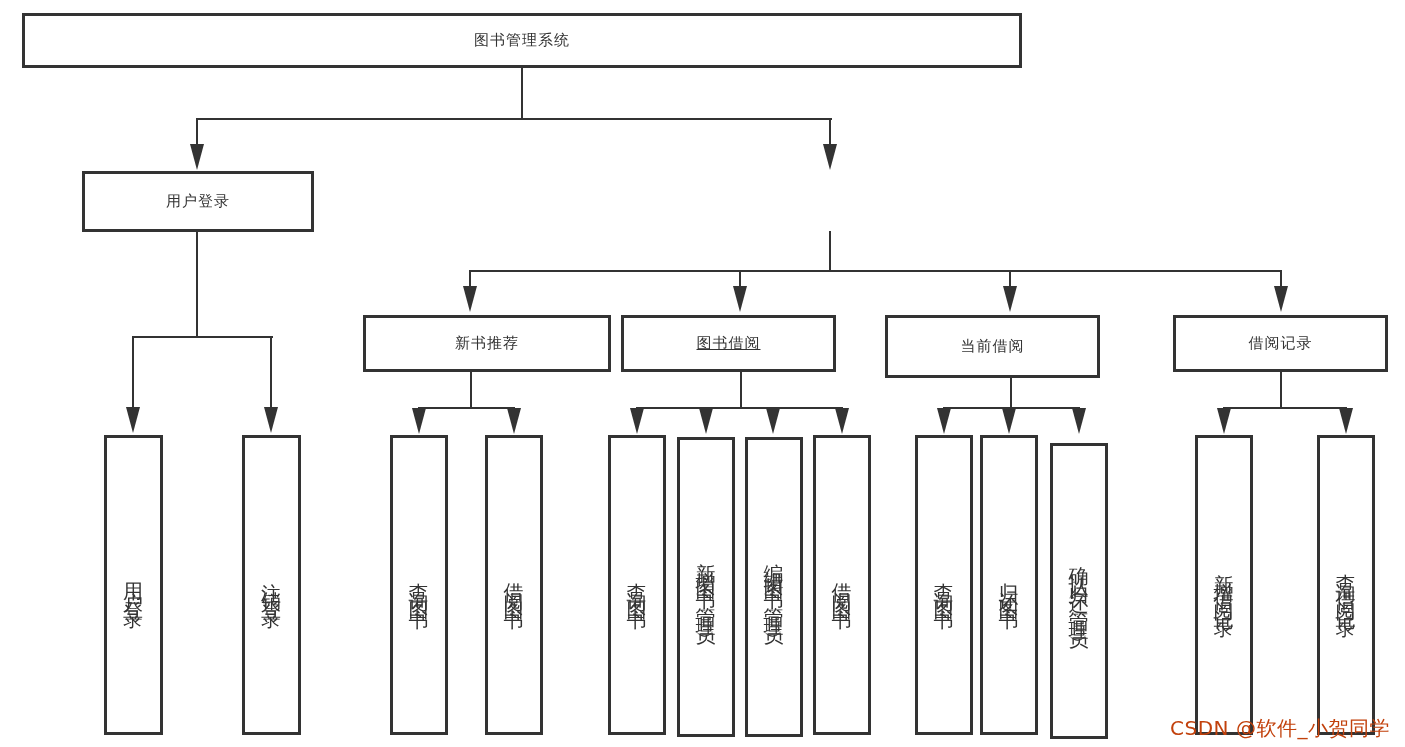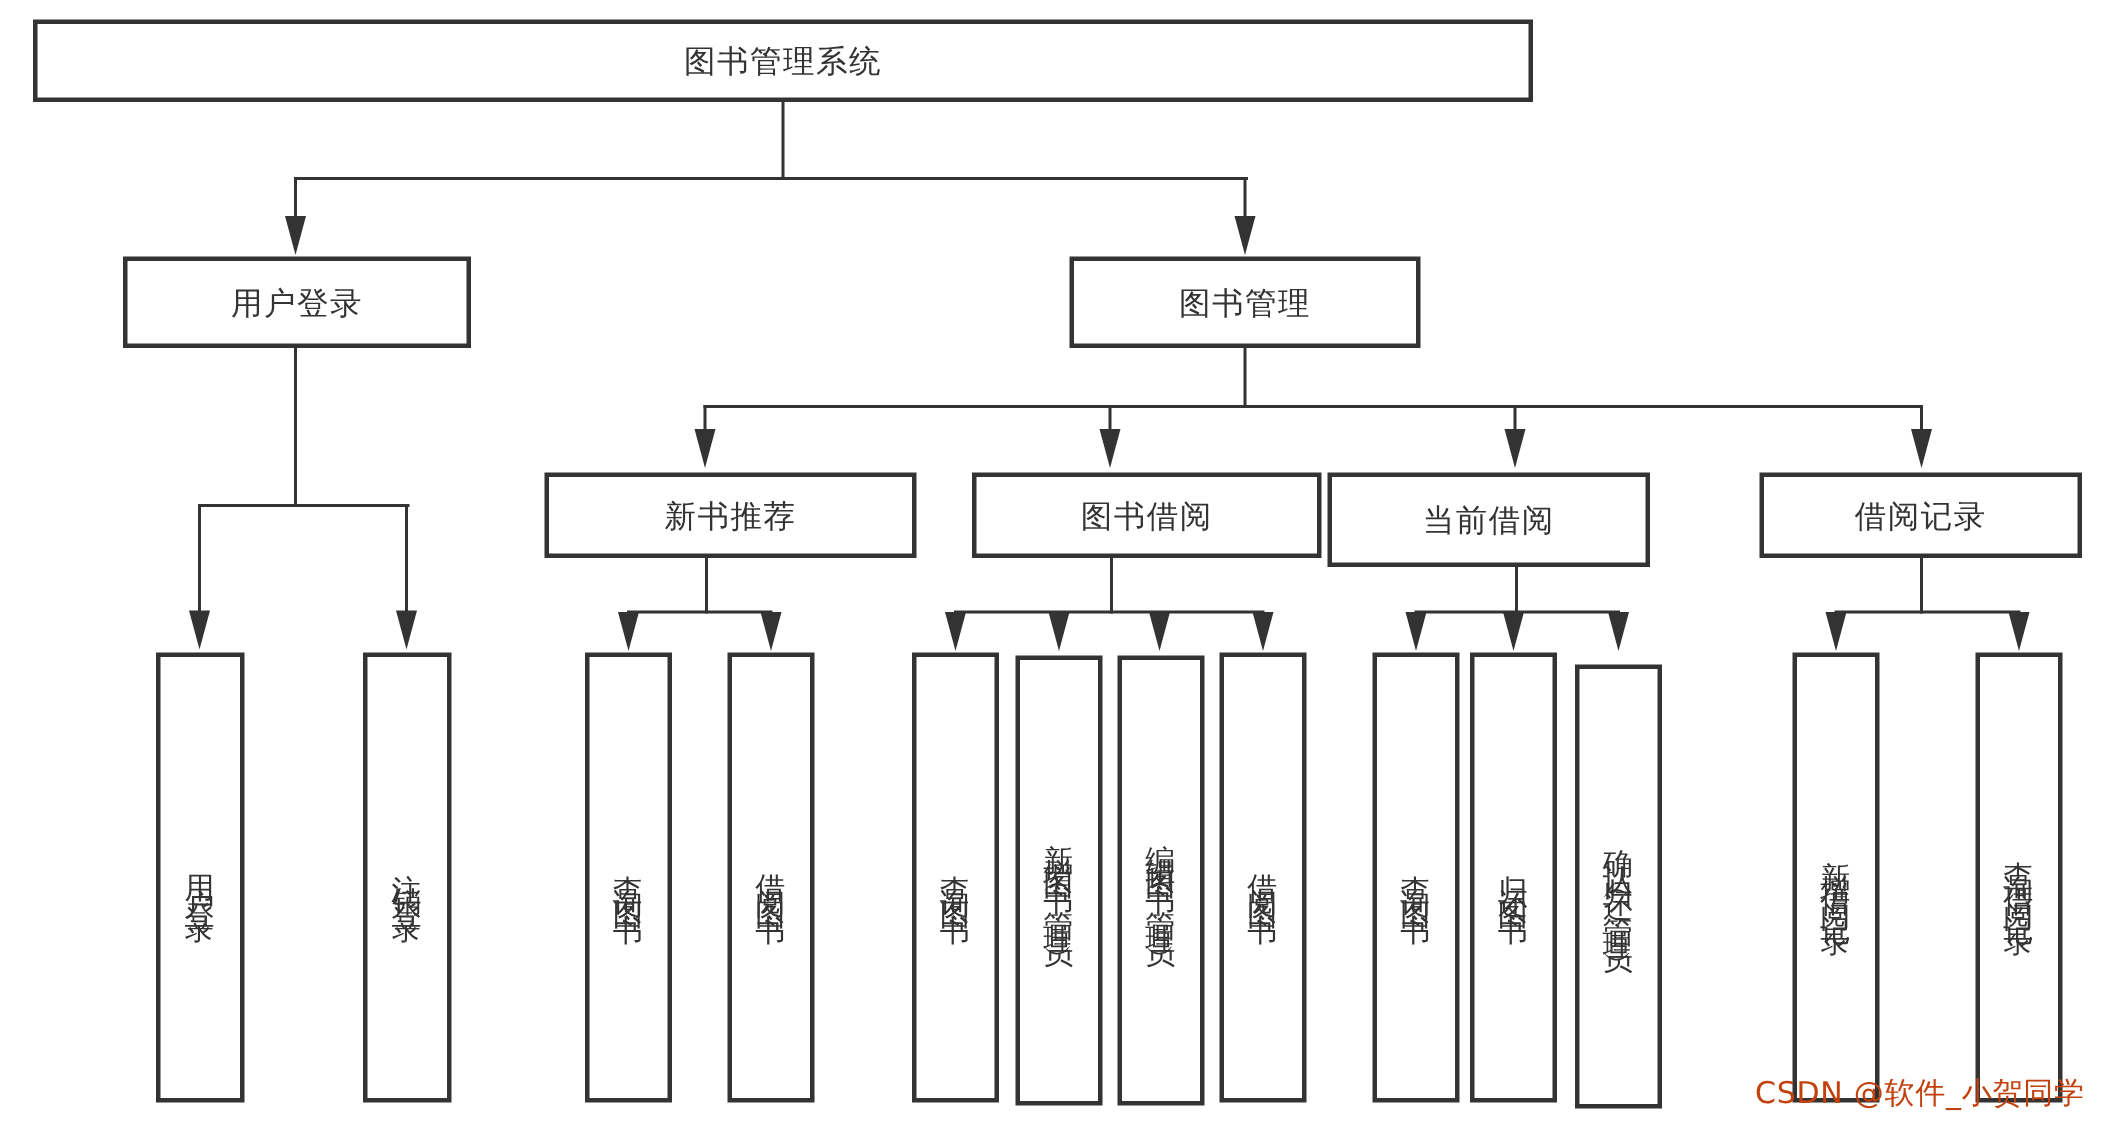--- a/index.html
+++ b/index.html
@@ -6,21 +6,21 @@
   body{font-family:"DejaVu Sans","Liberation Sans",sans-serif;}
   .canvas{
     position:relative;width:1405px;height:747px;background:#ffffff;overflow:hidden;
     color:#333333;
   }
   
   .node{
     position:absolute;background:#ffffff;border:3px solid #333333;box-sizing:border-box;
     display:flex;align-items:center;justify-content:center;color:#333333;
   }
-  .hnode span{font-size:21px;letter-spacing:1px;white-space:nowrap;}
+  .hnode span{font-size:15px;letter-spacing:1px;white-space:nowrap;}
   .vnode span{
     writing-mode:vertical-rl;text-orientation:mixed;
     font-size:20px;letter-spacing:9px;line-height:1;white-space:nowrap;
   }
   
   .vl{position:absolute;width:2px;background:#333333;}
   .hl{position:absolute;height:2px;background:#333333;}
   .ar{
     position:absolute;width:0;height:0;
     border-left:7px solid transparent;border-right:7px solid transparent;
@@ -84,28 +84,25 @@
   <div class="ar" style="left:1217px;top:408px;"></div>
   <div class="ar" style="left:1339px;top:408px;"></div>
 
   <div class="node hnode" style="left:22px;top:13px;width:1000px;height:55px;">
     <span>图书管理系统</span>
   </div>
 
   <div class="node hnode" style="left:82px;top:171px;width:232px;height:61px;">
     <span>用户登录</span>
   </div>
-  <div class="node hnode" style="left:713px;top:171px;width:234px;height:61px;">
-    <span>图书管理</span>
-  </div>
 
   <div class="node hnode" style="left:363px;top:315px;width:248px;height:57px;">
     <span>新书推荐</span>
   </div>
-  <div class="node hnode" style="left:648px;top:315px;width:233px;height:57px;">
+  <div class="node hnode" style="left:621px;top:315px;width:215px;height:57px;text-decoration:underline;">
     <span>图书借阅</span>
   </div>
   <div class="node hnode" style="left:885px;top:315px;width:215px;height:63px;">
     <span>当前借阅</span>
   </div>
   <div class="node hnode" style="left:1173px;top:315px;width:215px;height:57px;text-align:right;">
     <span>借阅记录</span>
   </div>
 
   <div class="node vnode" style="left:104px;top:435px;width:59px;height:300px;">

